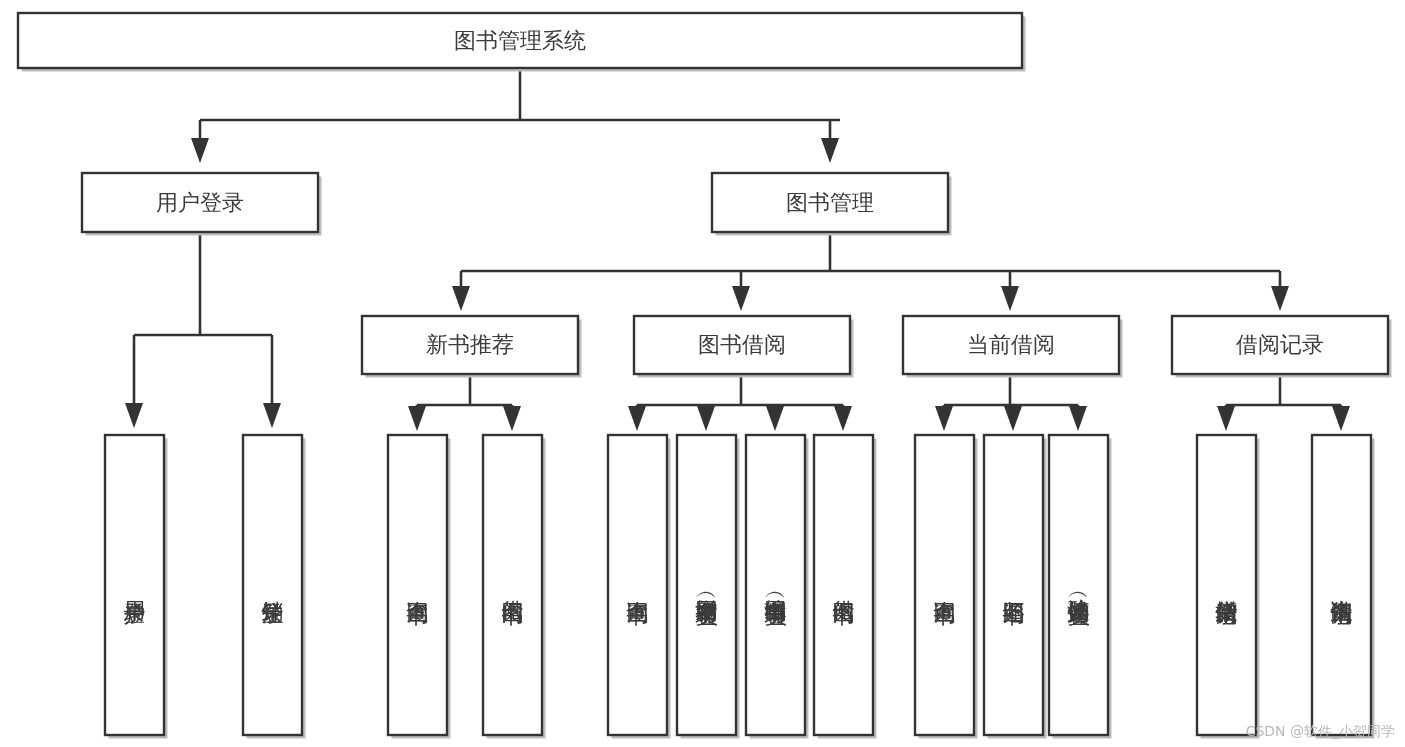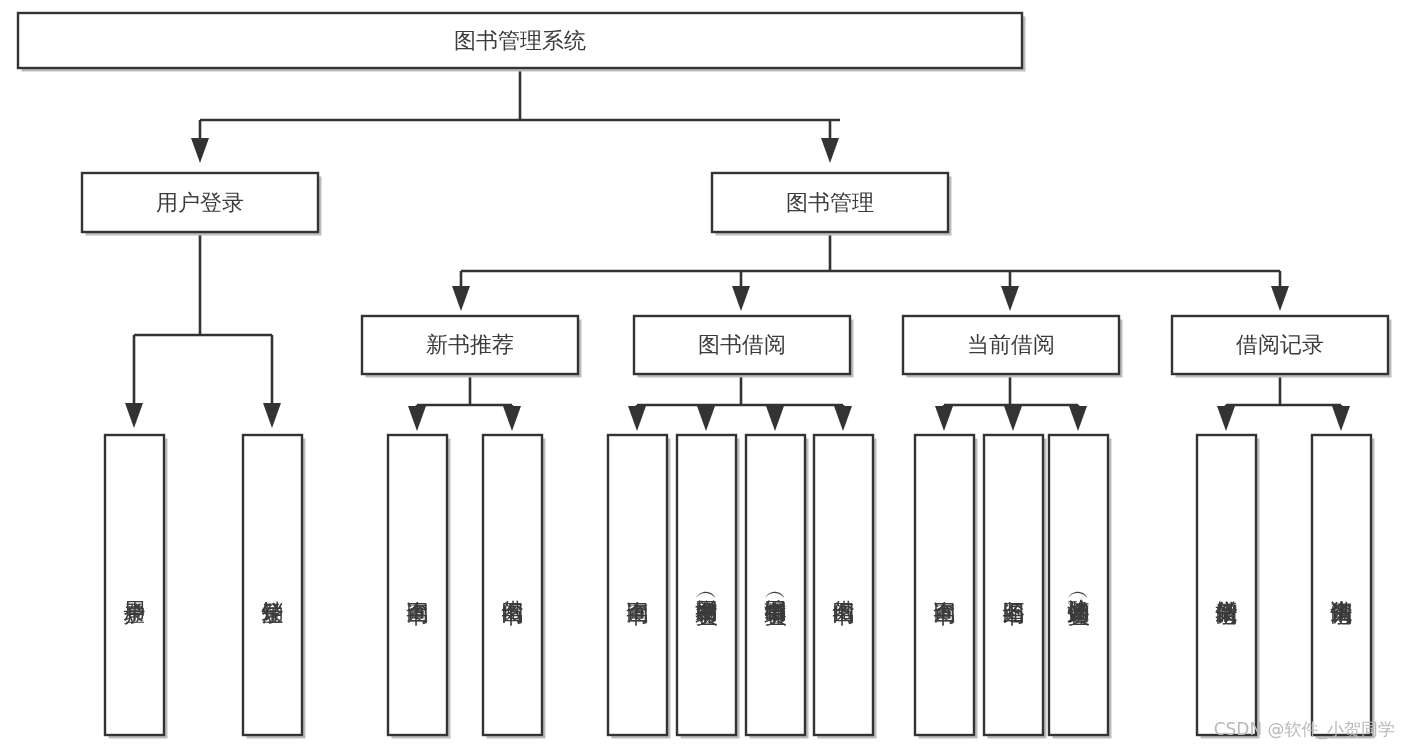--- a/index.html
+++ b/index.html
@@ -69,21 +69,21 @@
     color: #3b3b3b;
     letter-spacing: 1px;
     white-space: nowrap;
     text-align: center;
   }
   .watermark {
     position: absolute;
     right: 10px;
     bottom: 6px;
     font-family: "DejaVu Sans", "Liberation Sans", sans-serif;
-    font-size: 17px;
+    font-size: 14px;
     color: #b9b9b9;
     white-space: nowrap;
     user-select: none;
   }
 </style>
 </head>
 <body>
 
 <div id="diagram-root">
 

